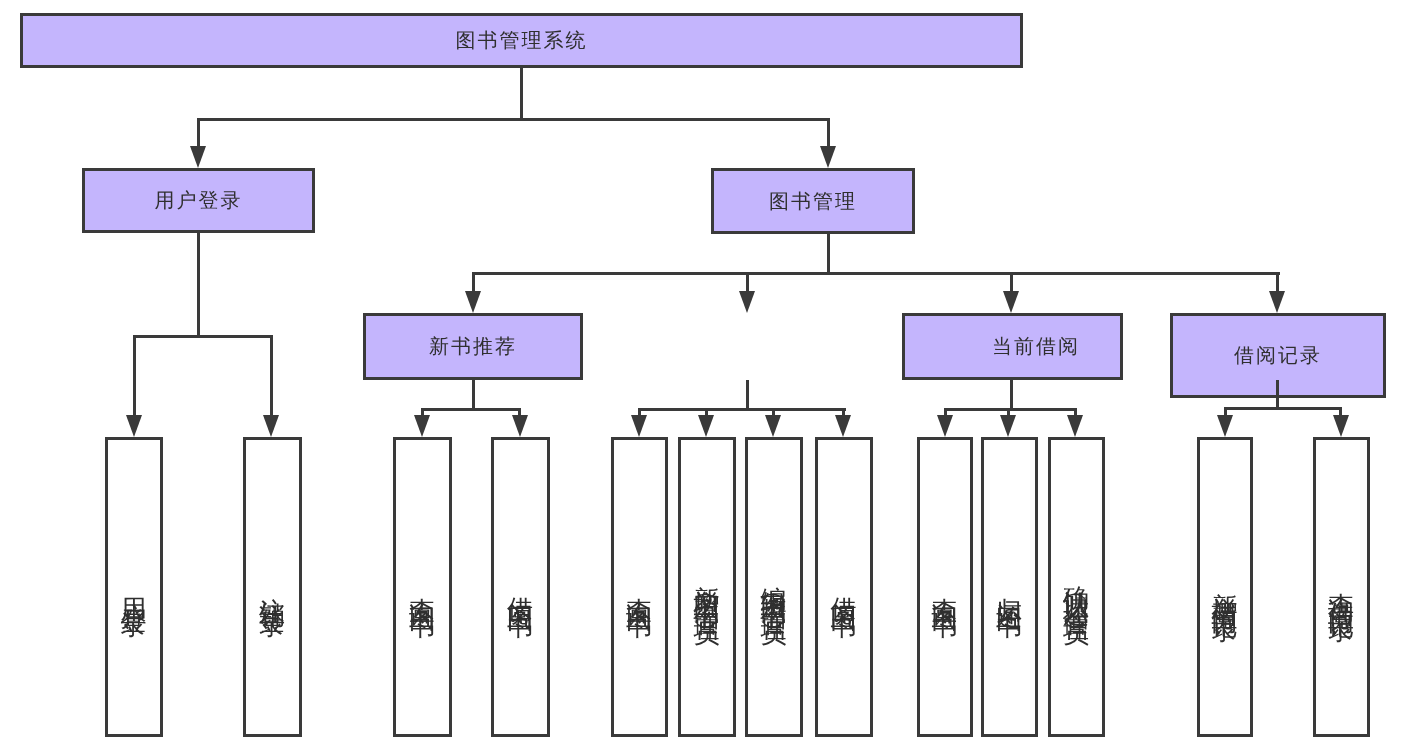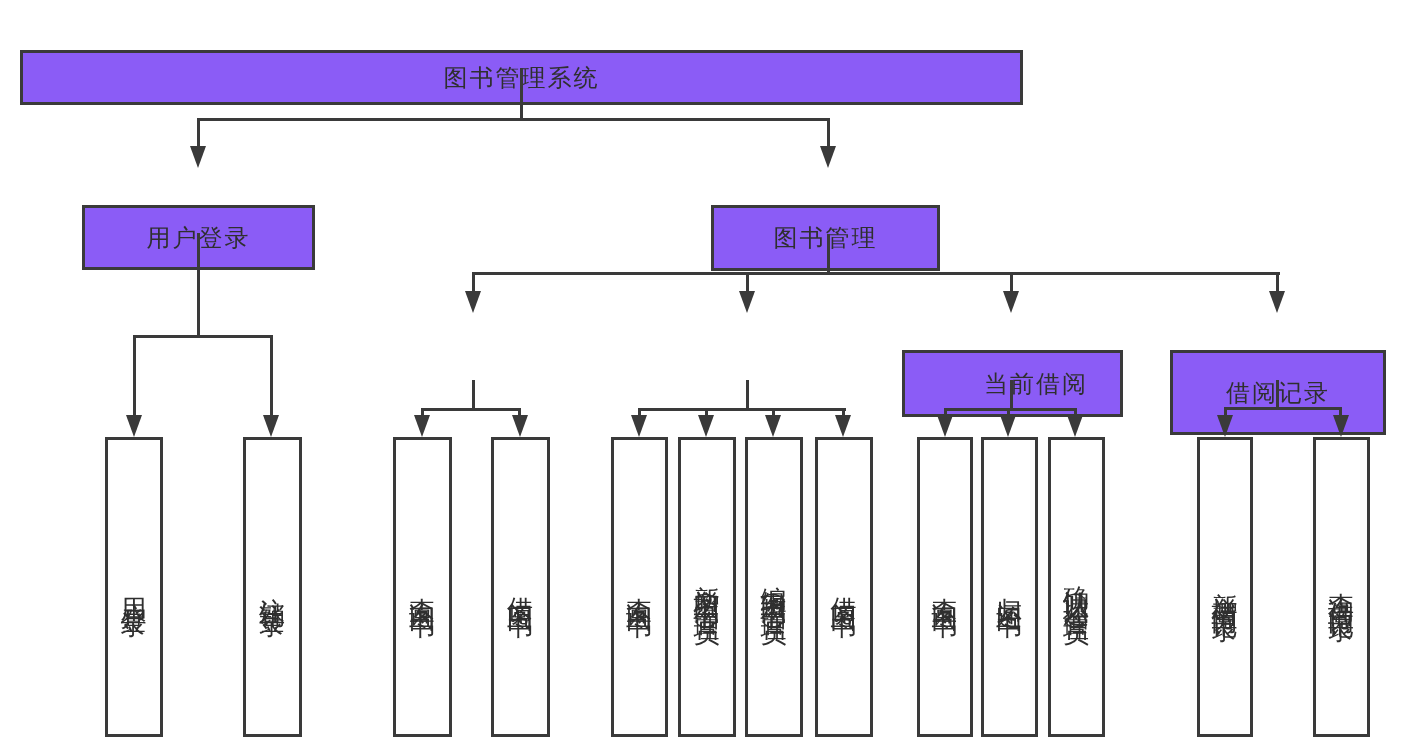--- a/index.html
+++ b/index.html
@@ -9,22 +9,22 @@
     --bg:#ffffff;
   }
   html,body{margin:0;padding:0;background:#fff;}
   body{font-family:"Liberation Sans","DejaVu Sans",sans-serif;}
   #stage{
     position:relative;width:1405px;height:747px;background:var(--bg);
     overflow:hidden;
   }
   .box{
     position:absolute;box-sizing:border-box;border:3px solid var(--line);
-    background:#8b5cf6;display:flex;align-items:center;justify-content:center;
-    color:var(--text);font-size:24px;letter-spacing:2px;white-space:nowrap;margin-top:37px;
+    background:#c4b5fd;display:flex;align-items:center;justify-content:center;
+    color:var(--text);font-size:20px;letter-spacing:2px;white-space:nowrap;
   }
   .leaf{
     position:absolute;box-sizing:border-box;border:3px solid var(--line);
     background:#fff;display:flex;align-items:center;justify-content:center;
     top:437px;height:300px;color:var(--text);
   }
   .vtext{
     writing-mode:vertical-rl;text-orientation:mixed;
     font-size:26px;letter-spacing:5px;line-height:1;color:var(--text);
   }
@@ -48,40 +48,41 @@
   <div class="box" style="left:20px;top:13px;width:1003px;height:55px;">图书管理系统</div>
 
   <div class="vl" style="left:520px;top:68px;height:52px;"></div>
   <div class="hl" style="left:197px;top:118px;width:633px;"></div>
   <div class="vl" style="left:197px;top:118px;height:30px;"></div>
   <div class="arrow" style="left:190px;top:146px;"></div>
   <div class="vl" style="left:827px;top:118px;height:30px;"></div>
   <div class="arrow" style="left:820px;top:146px;"></div>
 
   <div class="box" style="left:82px;top:168px;width:233px;height:65px;">用户登录</div>
-  <div class="box" style="left:711px;top:168px;width:229px;height:66px;">图书管理</div>
+  <div class="box" style="left:711px;top:168px;width:204px;height:66px;">图书管理</div>
 
   <div class="vl" style="left:197px;top:233px;height:105px;"></div>
   <div class="hl" style="left:133px;top:335px;width:140px;"></div>
   <div class="vl" style="left:133px;top:338px;height:79px;"></div>
   <div class="arrow" style="left:126px;top:415px;"></div>
   <div class="vl" style="left:270px;top:338px;height:79px;"></div>
   <div class="arrow" style="left:263px;top:415px;"></div>
 
   <div class="vl" style="left:827px;top:234px;height:41px;"></div>
   <div class="hl" style="left:472px;top:272px;width:808px;"></div>
   <div class="vl" style="left:472px;top:275px;height:18px;"></div>
   <div class="arrow" style="left:465px;top:291px;"></div>
   <div class="vl" style="left:746px;top:275px;height:18px;"></div>
   <div class="arrow" style="left:739px;top:291px;"></div>
   <div class="vl" style="left:1010px;top:275px;height:18px;"></div>
   <div class="arrow" style="left:1003px;top:291px;"></div>
   <div class="vl" style="left:1276px;top:275px;height:18px;"></div>
   <div class="arrow" style="left:1269px;top:291px;"></div>
 
+  <div class="box" style="left:363px;top:313px;width:220px;height:67px;">新书推荐</div>
   <div class="box" style="left:902px;top:313px;width:221px;height:67px;padding-left:47px;">当前借阅</div>
   <div class="box" style="left:1170px;top:313px;width:216px;height:85px;">借阅记录</div>
 
   <div class="vl" style="left:472px;top:380px;height:31px;"></div>
   <div class="hl" style="left:421px;top:408px;width:100px;"></div>
   <div class="vl" style="left:421px;top:408px;height:9px;"></div>
   <div class="arrow" style="left:414px;top:415px;"></div>
   <div class="vl" style="left:518px;top:408px;height:9px;"></div>
   <div class="arrow" style="left:512px;top:415px;"></div>
 

